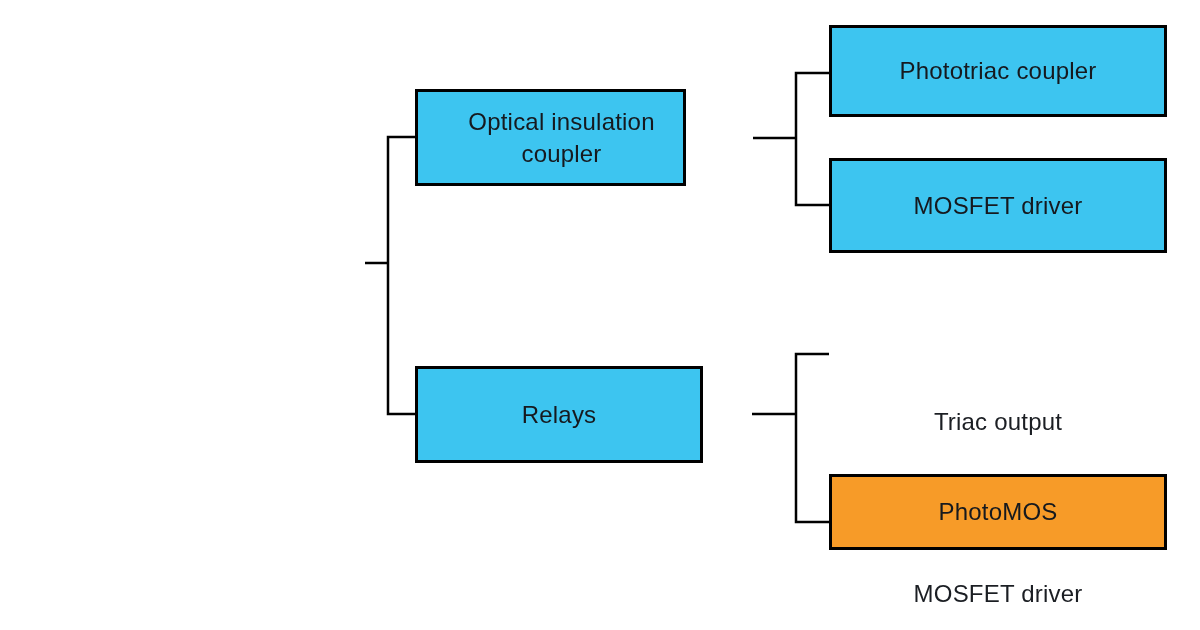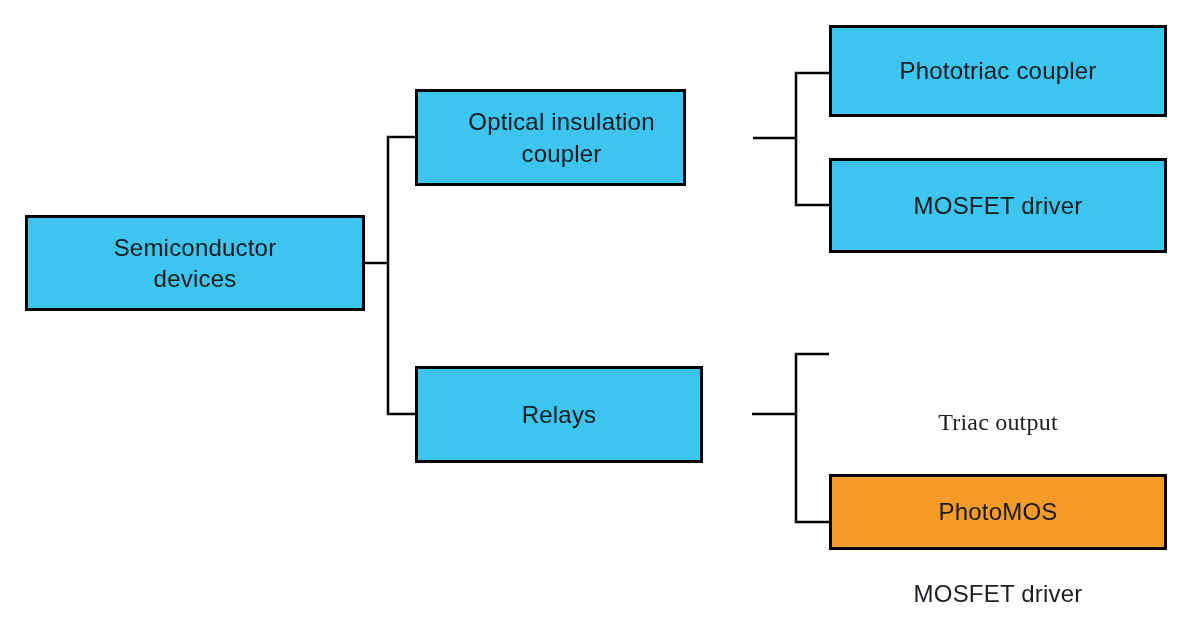--- a/index.html
+++ b/index.html
@@ -50,36 +50,34 @@
   .caption {
     position: absolute;
     width: 338px;
     left: 829px;
     text-align: center;
     font-size: 24px;
     line-height: 36px;
     color: #1b1e23;
     letter-spacing: 0.2px;
   }
-  .caption-triac  { top: 404px; height: 36px; font-family: Liberation Serif, serif; }
+  .caption-triac  { top: 404px; height: 36px; }
   .caption-mosfet { top: 576px; height: 36px; }
 </style>
 </head>
 <body>
 
 <div id="canvas" style="--node-blue: #3DC5F0; --node-orange: #F79B28; --line-color: #000000; background: rgb(255, 255, 255);">
 
   <svg id="connectors" viewBox="0 0 1200 630" xmlns="http://www.w3.org/2000/svg">
     <path d="M365 263 H388 M415 137 H388 V414 H415" fill="none" stroke="#000000" stroke-width="2.5"></path>
     <path d="M753 138 H796 M829 73 H796 V205 H829" fill="none" stroke="#000000" stroke-width="2.5"></path>
     <path d="M752 414 H796 M829 354 H796 V522 H829" fill="none" stroke="#000000" stroke-width="2.5"></path>
   </svg>
 
-  <div class="node blue node-root">Semiconductor
-devices</div>
 
   <div class="node blue node-optical">Optical insulation
 coupler</div>
 
   <div class="node blue node-relays">Relays</div>
 
   <div class="node blue node-phototriac">Phototriac coupler</div>
 
   <div class="node blue node-mosfet-driver">MOSFET driver</div>
 

